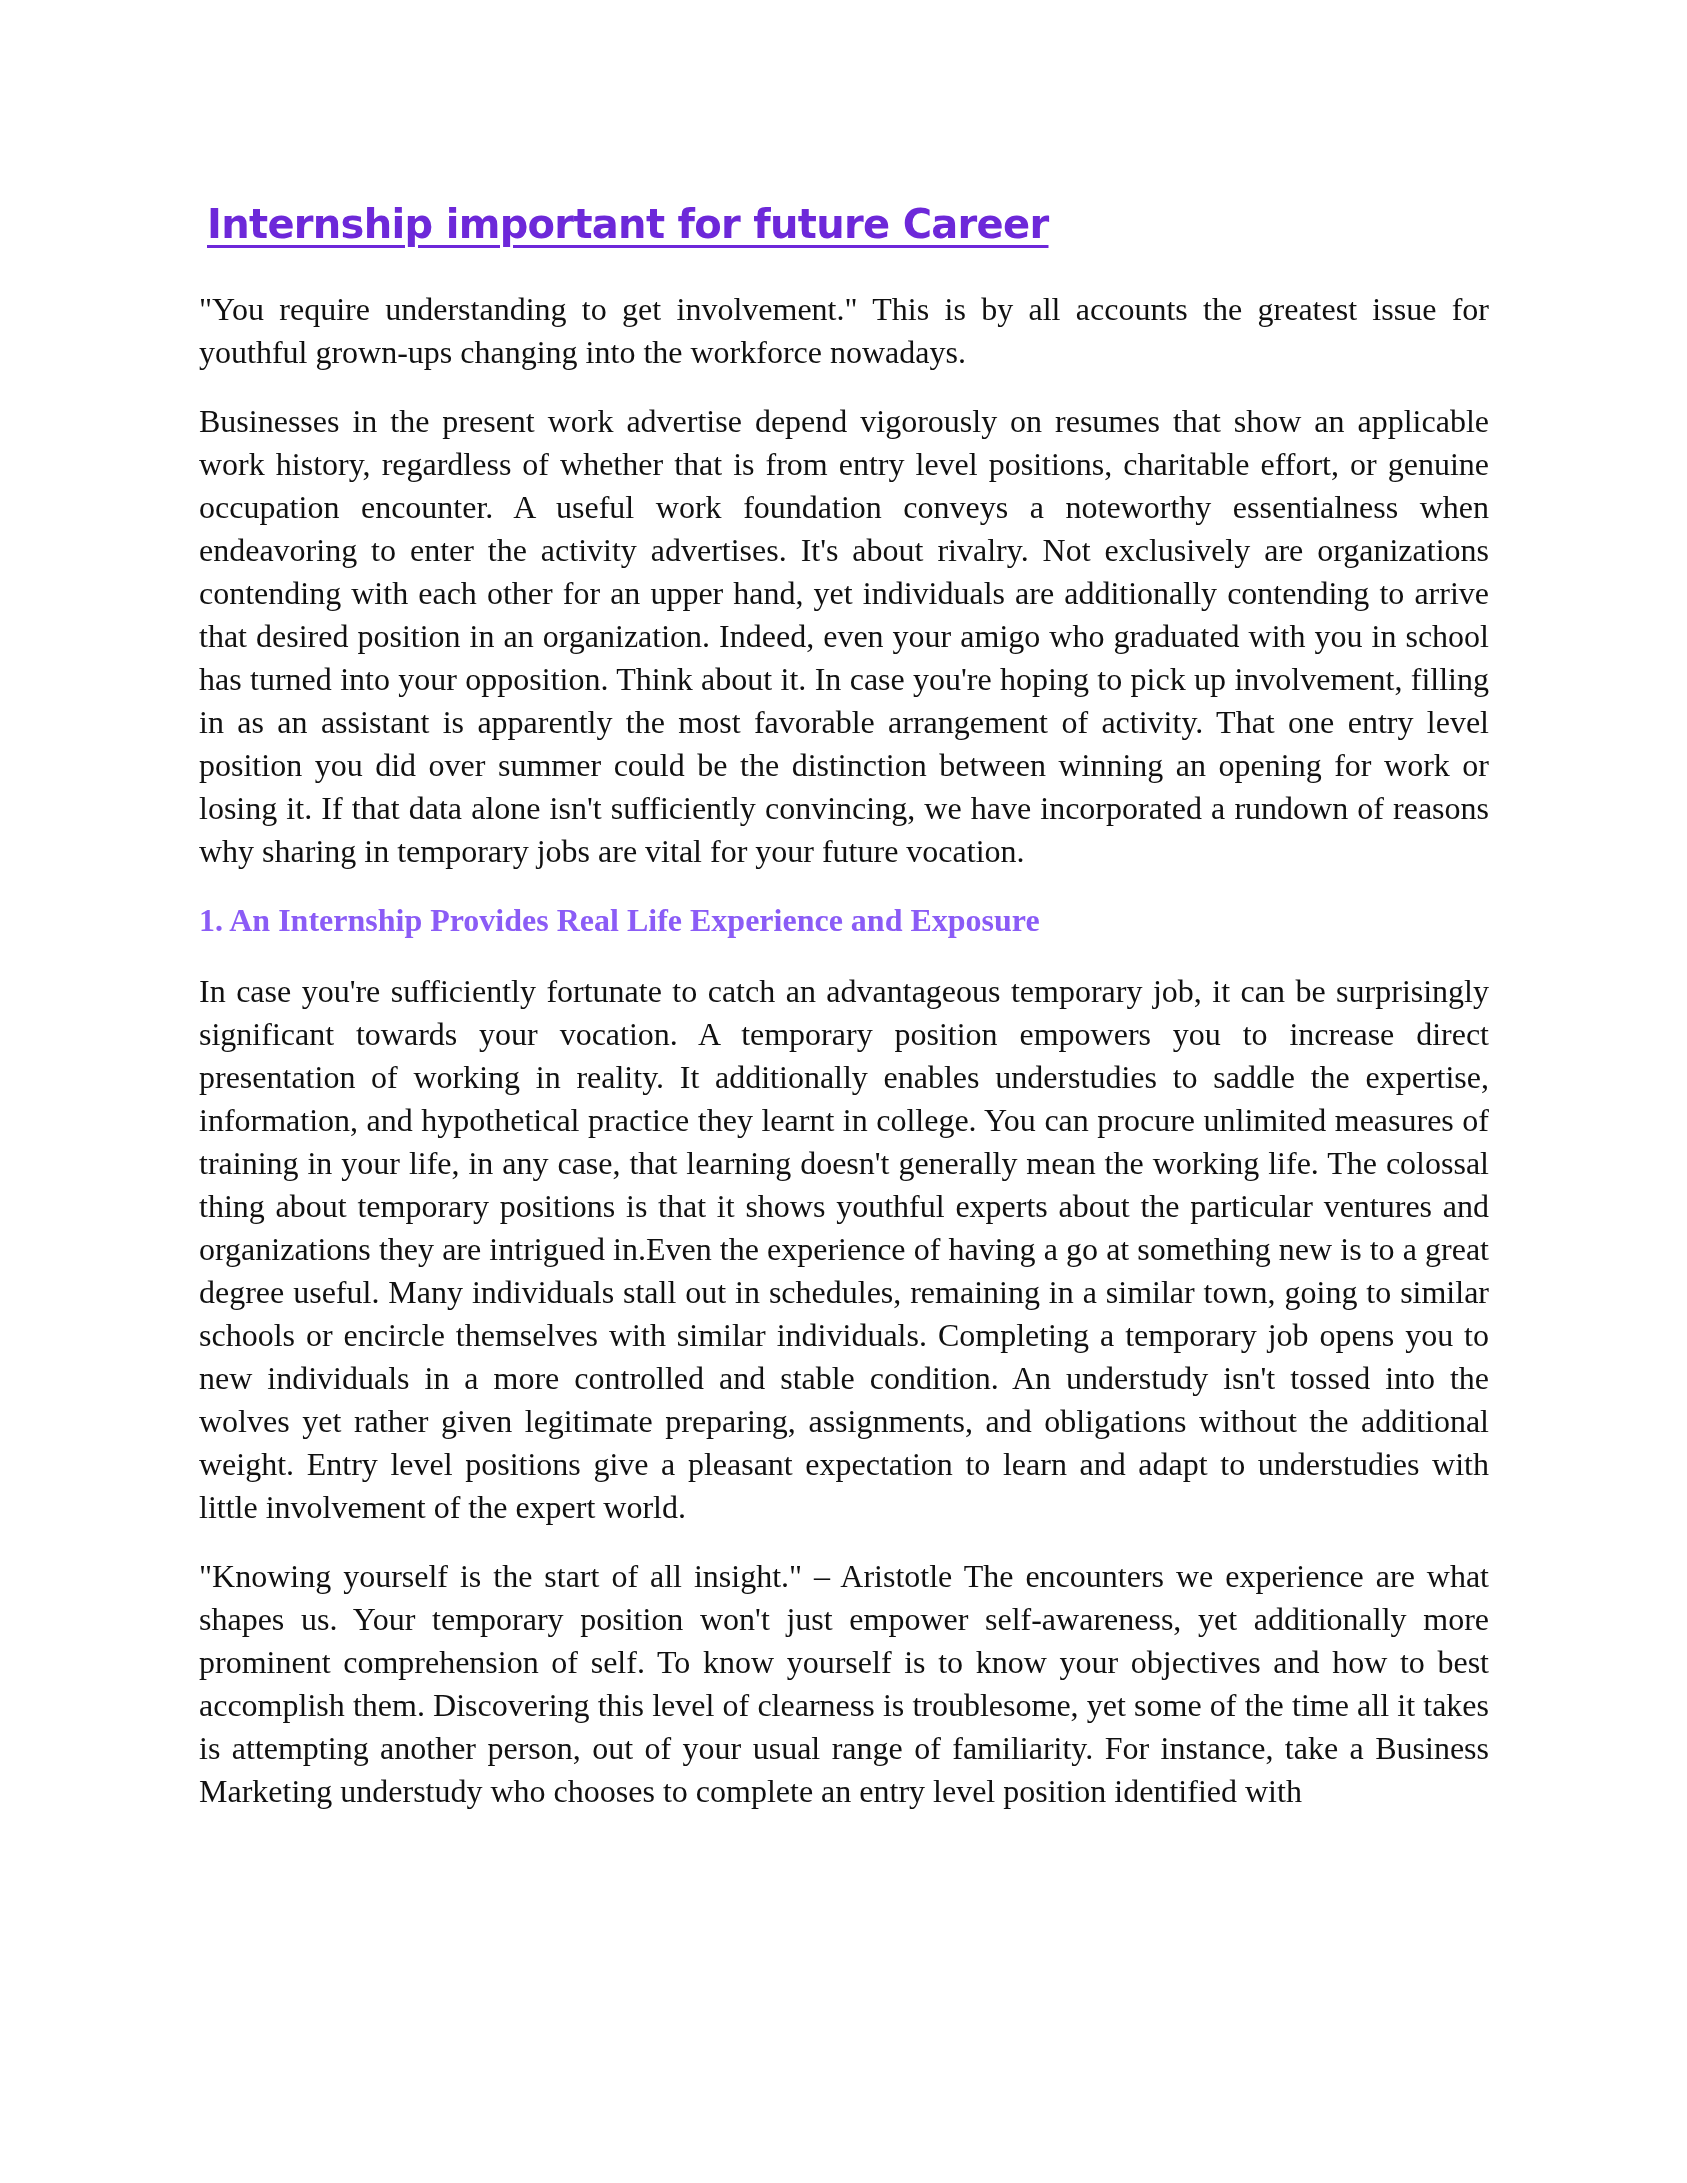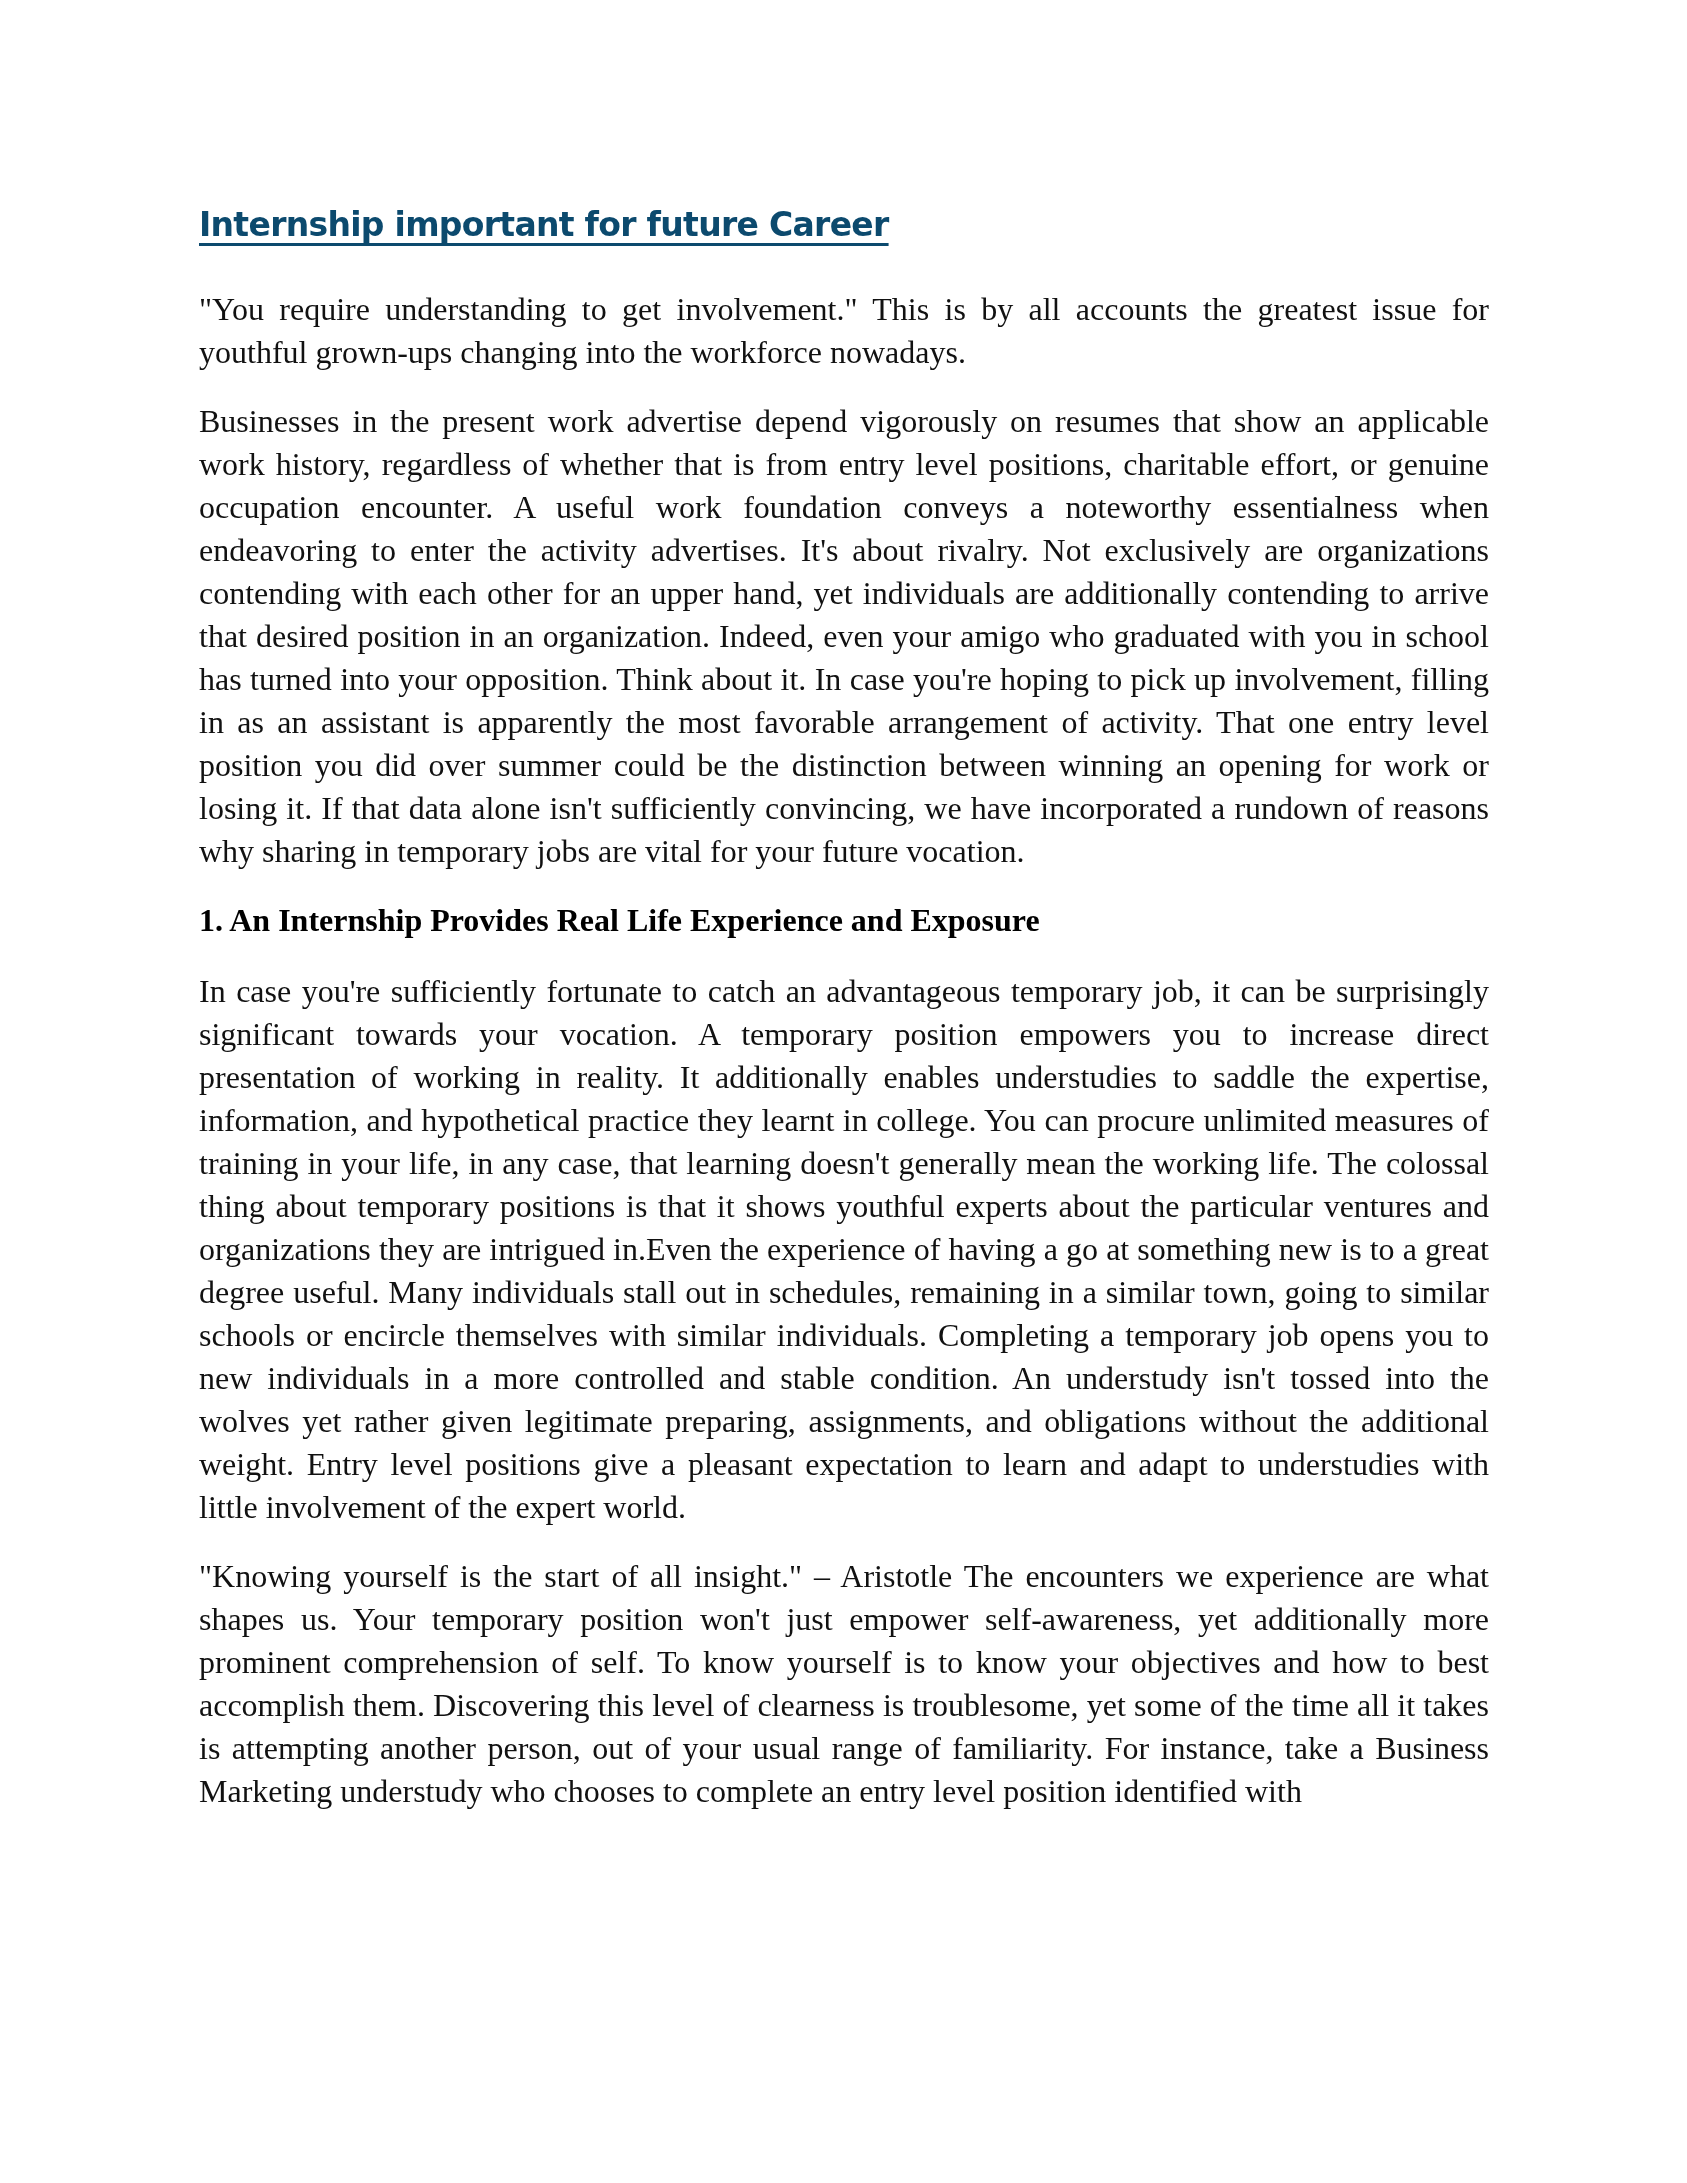--- a/index.html
+++ b/index.html
@@ -16,44 +16,44 @@
     }
     .page {
       position: absolute;
       left: 199px;
       top: 198px;
       width: 1290px;
     }
     .doc-title {
       font-family: "DejaVu Sans", "Liberation Sans", sans-serif;
       font-weight: bold;
-      font-size: 33px;
+      font-size: 40px;
       line-height: 53px;
-      margin: 0 0 37px 0;
+      margin: 0 0 37px 8px;
       text-decoration: underline;
       text-decoration-thickness: 3.3px;
       text-underline-offset: 6.6px;
       letter-spacing: -0.7px;
-      color: #0c4a6e;
+      color: #6d28d9;
     }
     .para {
       font-family: "Liberation Serif", "DejaVu Serif", serif;
       font-size: 32px;
       line-height: 43px;
       text-align: justify;
       margin: 0 0 26px 0;
       color: #111;
     }
     .section-heading {
       font-family: "Liberation Serif", "DejaVu Serif", serif;
       font-weight: bold;
       font-size: 32px;
       line-height: 43px;
       margin: 0 0 28px 0;
-      color: #000000;
+      color: #8b5cf6;
     }
   </style>
 </head>
 <body>
 
 <div class="page">
   <h1 class="doc-title">Internship important for future Career</h1>
 
   <p class="para">"You require understanding to get involvement." This is by all accounts the greatest issue for youthful grown-ups changing into the workforce nowadays.</p>
   <p class="para">Businesses in the present work advertise depend vigorously on resumes that show an applicable work history, regardless of whether that is from entry level positions, charitable effort, or genuine occupation encounter. A useful work foundation conveys a noteworthy essentialness when endeavoring to enter the activity advertises. It's about rivalry. Not exclusively are organizations contending with each other for an upper hand, yet individuals are additionally contending to arrive that desired position in an organization. Indeed, even your amigo who graduated with you in school has turned into your opposition. Think about it. In case you're hoping to pick up involvement, filling in as an assistant is apparently the most favorable arrangement of activity. That one entry level position you did over summer could be the distinction between winning an opening for work or losing it. If that data alone isn't sufficiently convincing, we have incorporated a rundown of reasons why sharing in temporary jobs are vital for your future vocation.</p>

